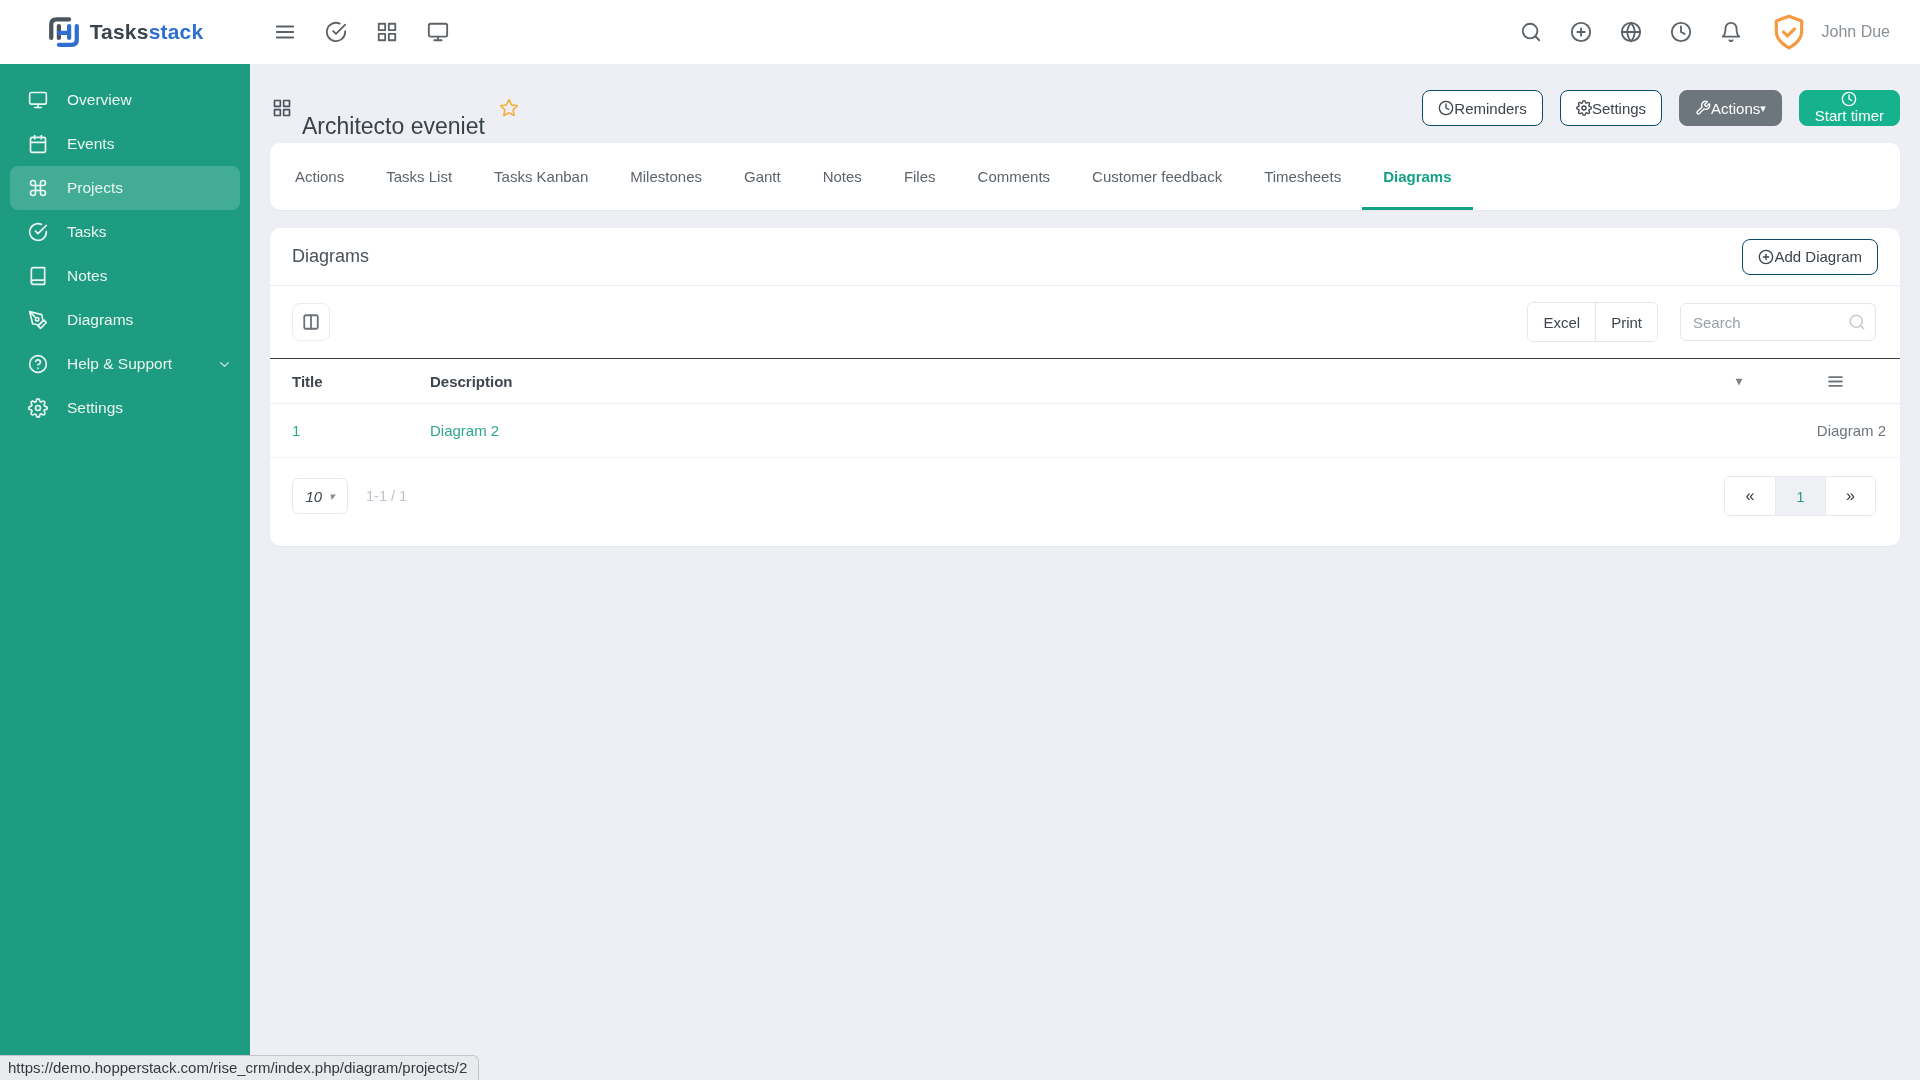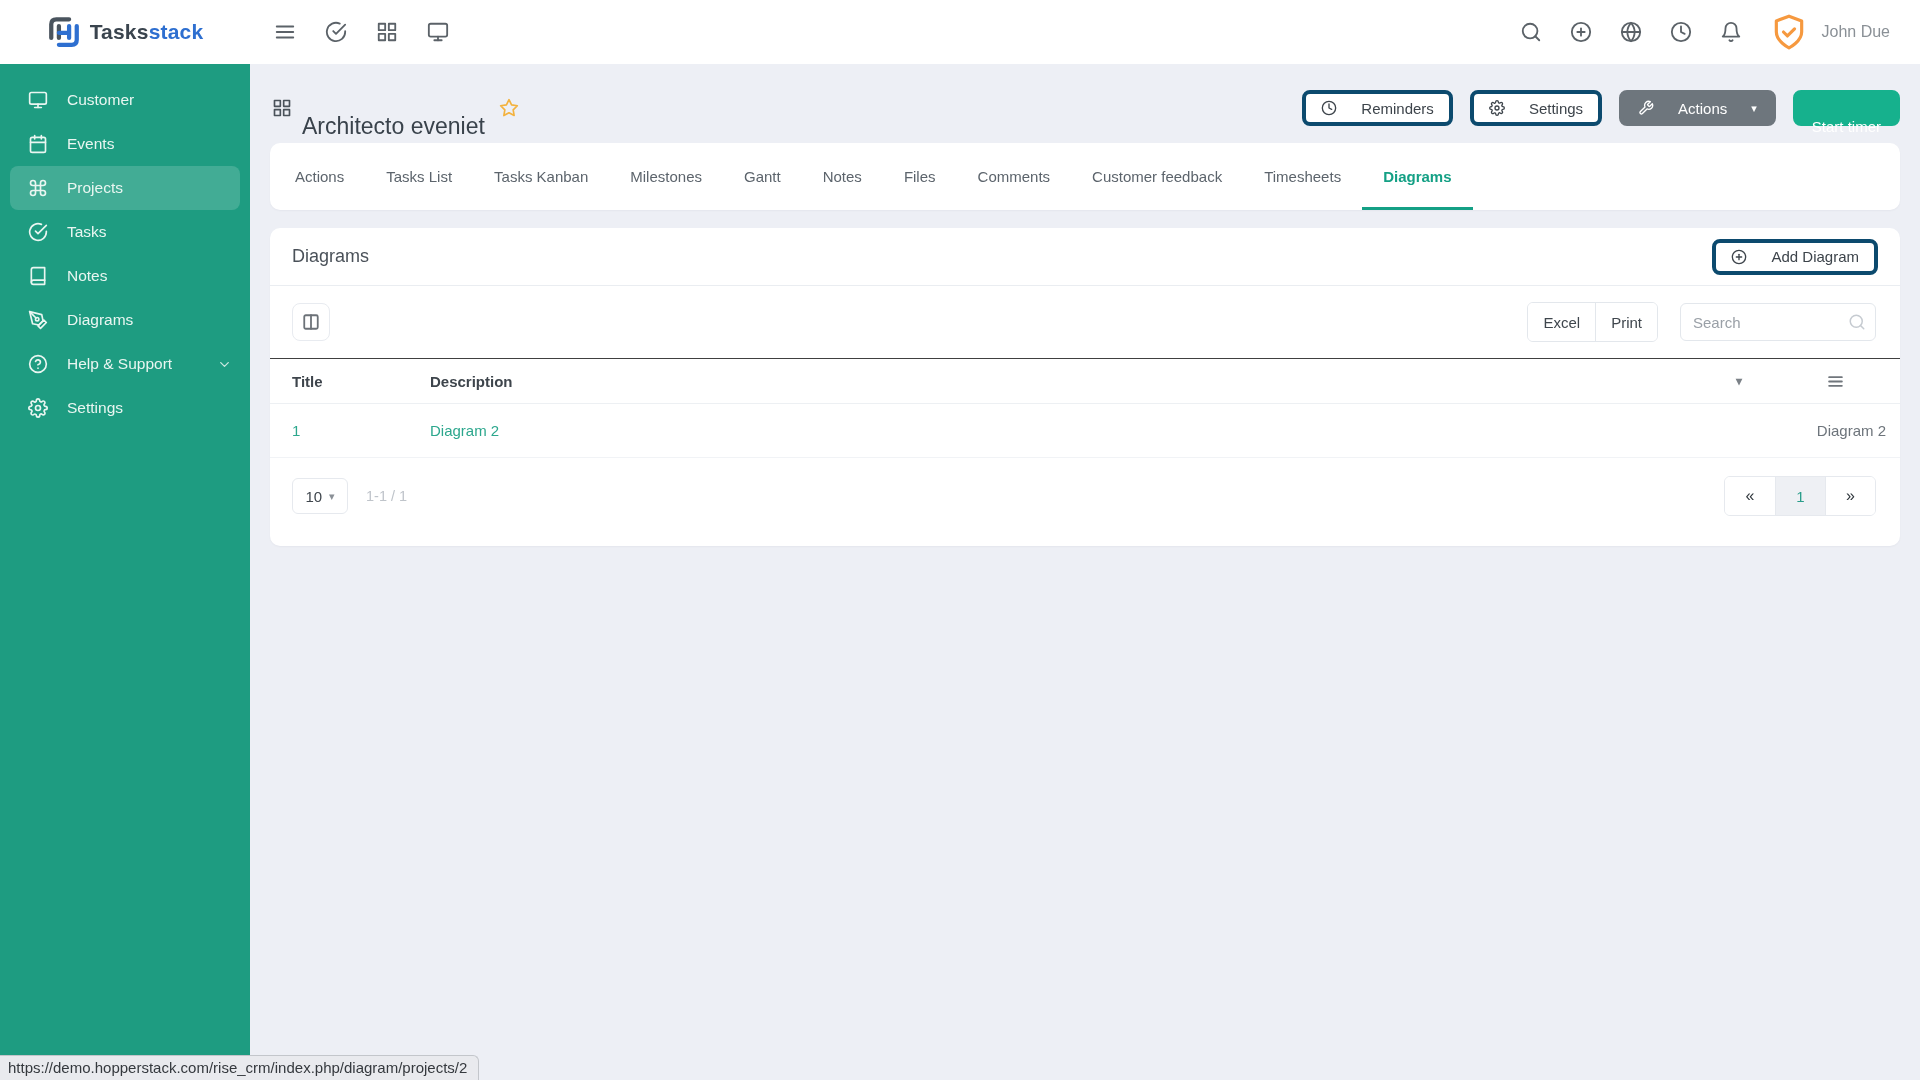--- a/index.html
+++ b/index.html
@@ -46,23 +46,23 @@
 
   
   .content { position:absolute; left:250px; top:64px; right:0; bottom:0; }
 
   .page-header { margin:24px 20px 0 22px; height:40px; display:flex; align-items:center; }
   .title-grid-icon { width:20px; height:20px; color:#4a525a; margin-right:10px; }
   .page-title { font-size:23px; color:#39424b;margin-top:36px; }
   .star-icon { width:20px; height:20px; color:#f3b23e; margin-left:14px; cursor:pointer; }
   .header-actions { margin-left:auto; display:flex; gap:17px; }
   .btn {
-    height:36px; border-radius:8px; display:inline-flex; align-items:center; gap:24px;
+    height:36px; border-radius:8px; display:inline-flex; align-items:center; gap:0;
     padding:0 15px; font-size:15px; cursor:pointer; background:#fff;
-    border:4px solid #0c4a6e; color:#3d444b; white-space:nowrap;
+    border:1px solid #0c4a6e; color:#3d444b; white-space:nowrap;
   }
   .btn .b-icon { width:16px; height:16px; }
   .btn-dark { background:#6e767d; border-color:#6e767d; color:#fff; }
   .btn-teal { background:#16b18d; border-color:#16b18d; color:#fff;flex-direction:column; }
   .caret { font-size:11px; line-height:1; }
 
   
   .tabs-card {
     margin:15px 20px 0; height:67px; background:#fff; border-radius:10px;
     display:flex; align-items:stretch; padding:0 4px;
@@ -113,21 +113,21 @@
   .sort-caret { margin-left:auto; margin-right:28px; color:#7b8187; font-size:12px; cursor:pointer; }
   .col-actions { width:130px; flex:none; display:flex; justify-content:center; }
   .col-actions.cell { justify-content:flex-end; padding-right:14px; color:#6d747b; }
   .list-icon { width:19px; height:19px; color:#70767c; cursor:pointer; }
   a.tbl-link { color:#2ca78d; text-decoration:none; cursor:pointer; }
 
   
   .pagination { display:flex; align-items:center; padding:18px 24px 30px 22px; }
   .select-box {
     width:56px; height:36px; border:1px solid #e6e9ee; border-radius:6px; background:#fff;
-    display:flex; align-items:center; justify-content:center; gap:7px; cursor:pointer; color:#3f464d;
+    display:flex; align-items:center; justify-content:center; gap:7px; cursor:pointer; color:#3f464d;font-style:italic;
   }
   .select-box .caret { color:#8a9096; }
   .range-label { margin-left:18px; color:#bfc4ca; font-size:14.5px; }
   .pager { margin-left:auto; display:flex; border:1px solid #e6e9ee; border-radius:6px; overflow:hidden; }
   .pg {
     width:50px; height:38px; display:flex; align-items:center; justify-content:center;
     background:#fff; color:#30373d; cursor:pointer; font-size:16px;
   }
   .pg + .pg { border-left:1px solid #e6e9ee; }
   .pg.current { background:#eef0f4; color:#2a9d8a; font-size:15px; }
@@ -203,21 +203,21 @@
   </div>
 </header>
 
 <aside class="sidebar">
   <div class="side-item">
     <svg class="s-icon" viewBox="0 0 24 24" fill="none" stroke="currentColor" stroke-width="2" stroke-linecap="round" stroke-linejoin="round">
         <rect x="2" y="3" width="20" height="14" rx="2"></rect>
         <line x1="8" y1="21" x2="16" y2="21"></line>
         <line x1="12" y1="17" x2="12" y2="21"></line>
       </svg>
-    <span>Customer</span>
+    <span>Overview</span>
   </div>
   <div class="side-item">
     <svg class="s-icon" viewBox="0 0 24 24" fill="none" stroke="currentColor" stroke-width="2" stroke-linecap="round" stroke-linejoin="round">
         <rect x="3" y="4" width="18" height="18" rx="2"></rect>
         <line x1="16" y1="2" x2="16" y2="6"></line>
         <line x1="8" y1="2" x2="8" y2="6"></line>
         <line x1="3" y1="10" x2="21" y2="10"></line>
       </svg>
     <span>Events</span>
   </div>

